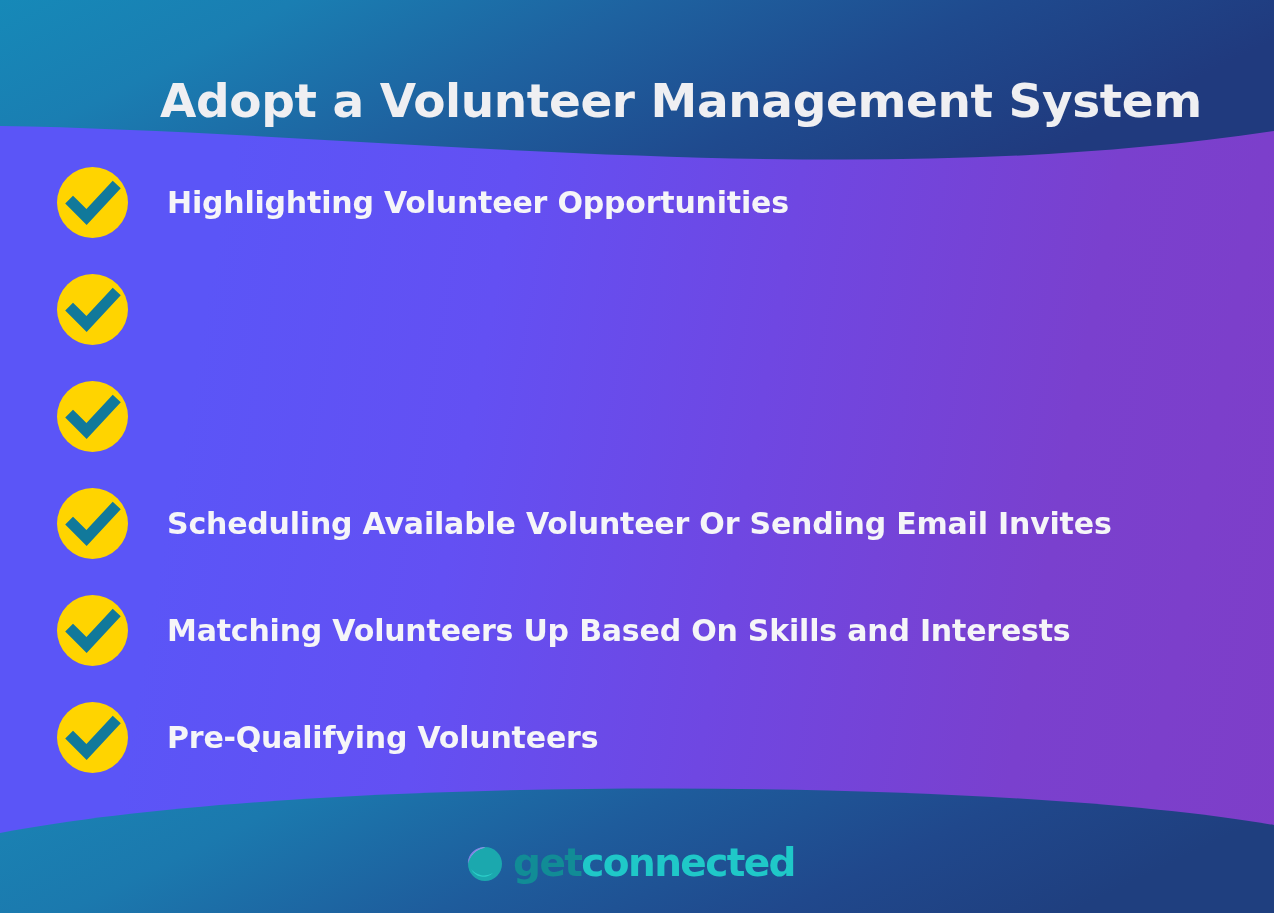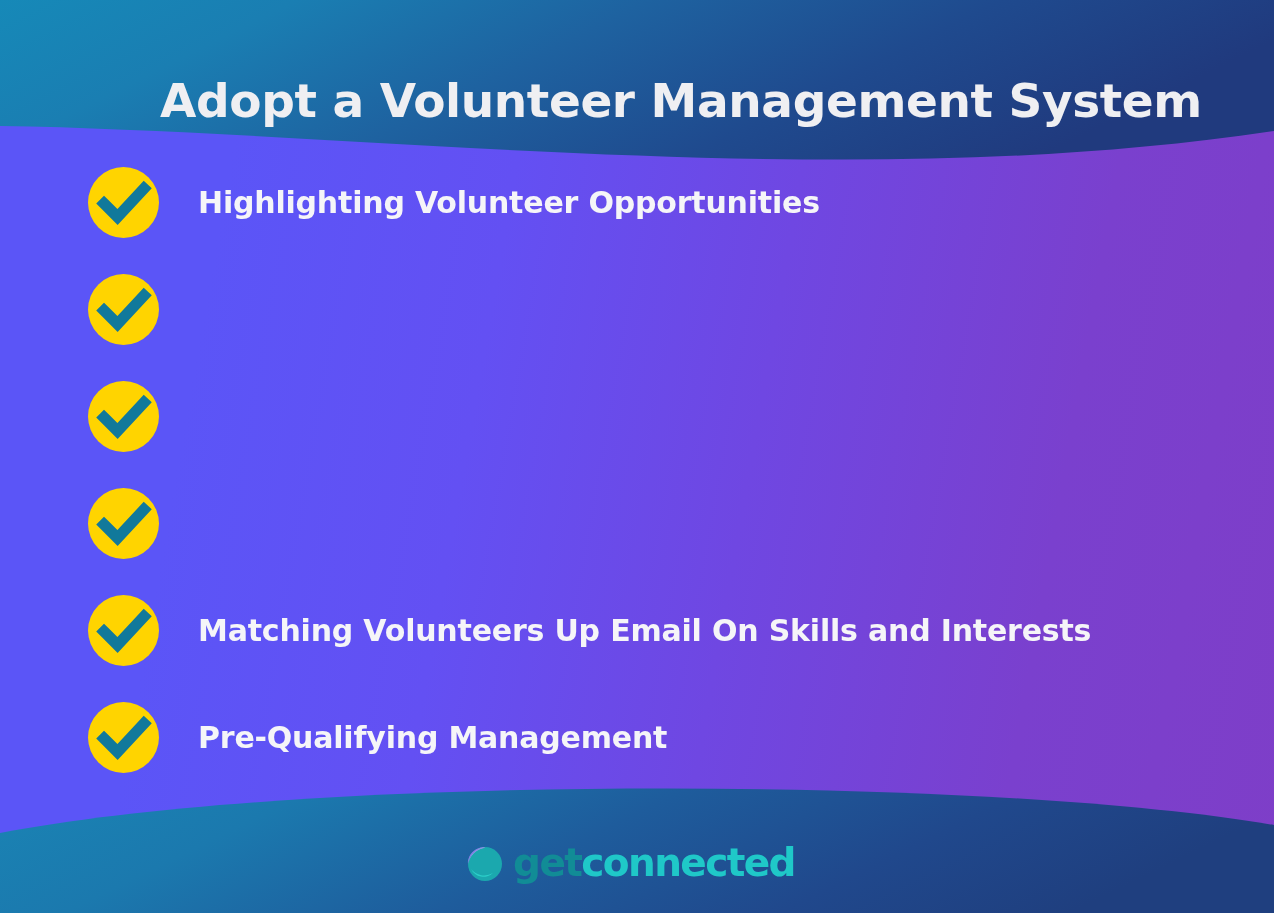--- a/index.html
+++ b/index.html
@@ -76,21 +76,21 @@
     width: 1274px;
     padding: 0;
     margin: 0;
     list-style: none;
   }
   .list-item {
     display: flex;
     align-items: center;
     height: 76px;
     margin-bottom: 31px;
-    padding-left: 88px;
+    padding-left: 57px;
   }
   .list-item:last-child { margin-bottom: 0; }
 
   .check-badge {
     flex: 0 0 auto;
     width: 71px;
     height: 71px;
     border-radius: 50%;
     background: #FFD400;
     display: flex;
@@ -185,38 +185,39 @@
         </svg>
       </span>
     </li>
 
     <li class="list-item">
       <span class="check-badge">
         <svg width="71" height="71" viewBox="0 0 71 71" xmlns="http://www.w3.org/2000/svg">
           <path d="M16 36.5 L29.5 50 L56 21.5" fill="none" stroke="#11799B" stroke-width="11" stroke-linecap="square" stroke-linejoin="miter"></path>
         </svg>
       </span>
-    </li>
-
-    <li class="list-item">
-      <span class="check-badge">
-        <svg width="71" height="71" viewBox="0 0 71 71" xmlns="http://www.w3.org/2000/svg">
-          <path d="M16 36.5 L29.5 50 L56 21.5" fill="none" stroke="#11799B" stroke-width="11" stroke-linecap="square" stroke-linejoin="miter"></path>
-        </svg>
-      </span>
-      <span class="item-label">Matching Volunteers Up Email On Skills and Interests</span>
-    </li>
-
-    <li class="list-item">
-      <span class="check-badge">
-        <svg width="71" height="71" viewBox="0 0 71 71" xmlns="http://www.w3.org/2000/svg">
-          <path d="M16 36.5 L29.5 50 L56 21.5" fill="none" stroke="#11799B" stroke-width="11" stroke-linecap="square" stroke-linejoin="miter"></path>
-        </svg>
-      </span>
-      <span class="item-label">Pre-Qualifying Management</span>
+      <span class="item-label">Scheduling Available Volunteer Or Sending Email Invites</span>
+    </li>
+
+    <li class="list-item">
+      <span class="check-badge">
+        <svg width="71" height="71" viewBox="0 0 71 71" xmlns="http://www.w3.org/2000/svg">
+          <path d="M16 36.5 L29.5 50 L56 21.5" fill="none" stroke="#11799B" stroke-width="11" stroke-linecap="square" stroke-linejoin="miter"></path>
+        </svg>
+      </span>
+      <span class="item-label">Matching Volunteers Up Based On Skills and Interests</span>
+    </li>
+
+    <li class="list-item">
+      <span class="check-badge">
+        <svg width="71" height="71" viewBox="0 0 71 71" xmlns="http://www.w3.org/2000/svg">
+          <path d="M16 36.5 L29.5 50 L56 21.5" fill="none" stroke="#11799B" stroke-width="11" stroke-linecap="square" stroke-linejoin="miter"></path>
+        </svg>
+      </span>
+      <span class="item-label">Pre-Qualifying Volunteers</span>
     </li>
 
   </ul>
 
   <div class="footer-shape">
     <svg viewBox="0 0 1274 160" preserveAspectRatio="none" xmlns="http://www.w3.org/2000/svg">
       <defs>
         <linearGradient id="ftrGrad" x1="0" y1="0" x2="1" y2="0.2">
           <stop offset="0%" stop-color="#1A84B4"></stop>
           <stop offset="24%" stop-color="#1B79AE"></stop>

